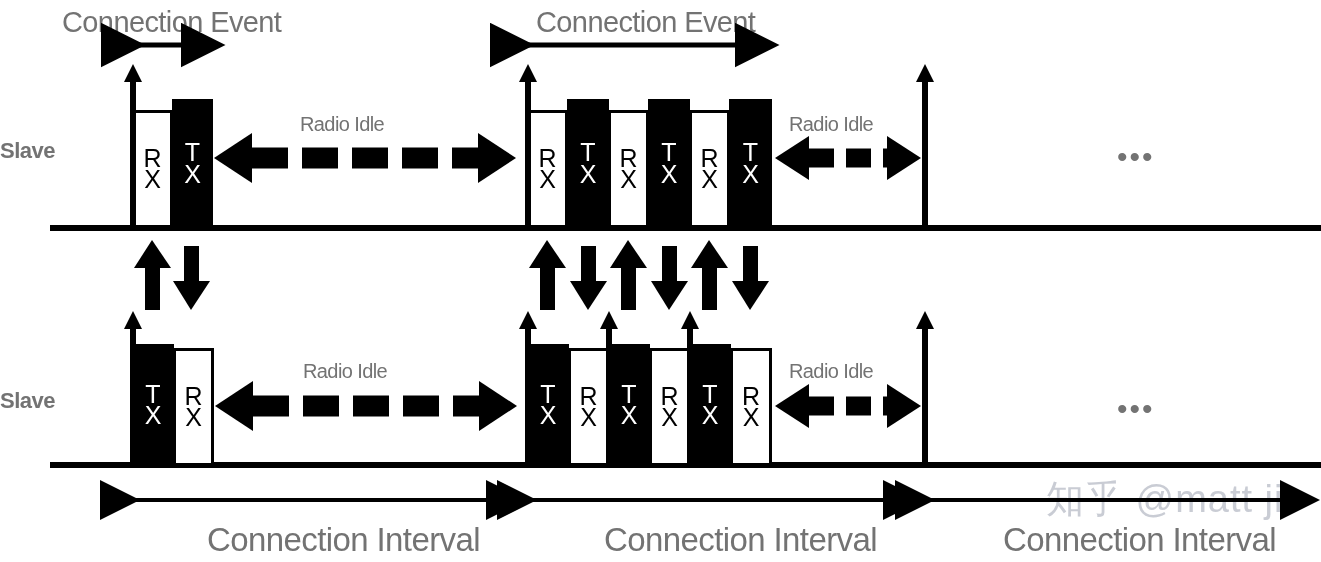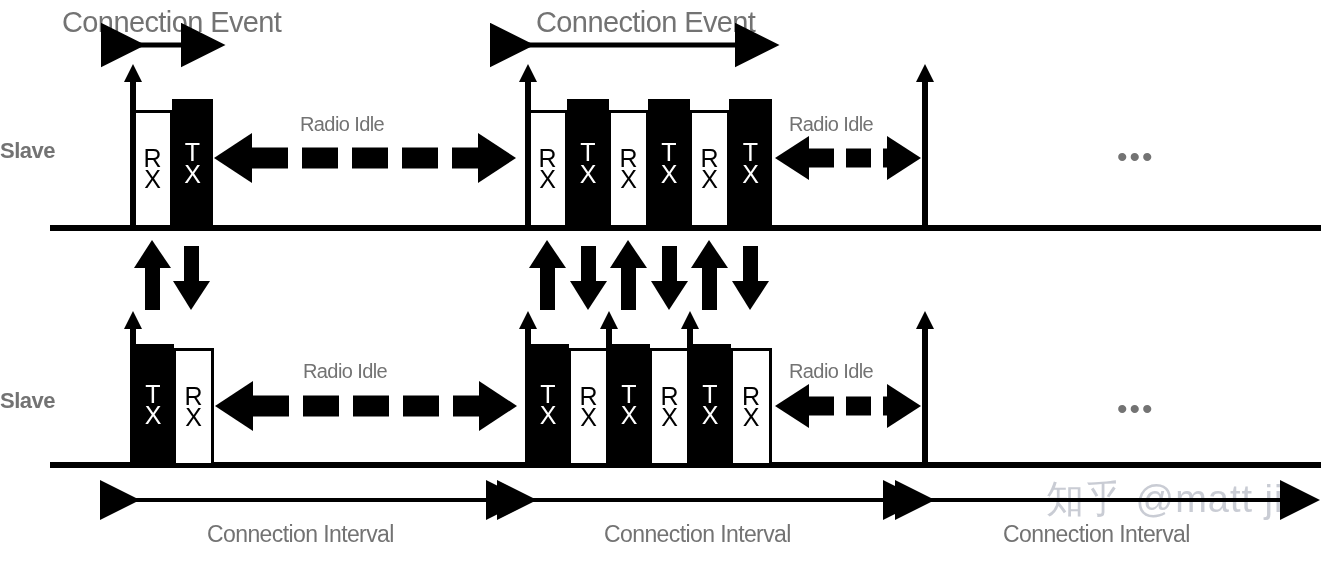--- a/index.html
+++ b/index.html
@@ -2,21 +2,21 @@
 <html><head>
 <meta charset="utf-8">
 <style>
   html,body{margin:0;padding:0;background:#ffffff;}
   body{font-family:"Liberation Sans", sans-serif;}
   #stage{position:relative;width:1321px;height:562px;background:#fff;overflow:hidden;}
   .lbl{position:absolute;color:#737373;white-space:nowrap;font-family:"Liberation Sans", sans-serif;}
   .rowlabel{font-size:22px;letter-spacing:-0.5px;font-weight:bold;}
   .hdr{font-size:29px;letter-spacing:-0.6px;}
   .idle{font-size:20px;letter-spacing:-0.6px;}
-  .civ{font-size:23px;letter-spacing:-0.6px;}
+  .civ{font-size:33px;letter-spacing:-0.6px;}
   .ellip{font-size:30px;letter-spacing:2px;}
   .baseline{position:absolute;background:#000;}
   .blk{position:absolute;box-sizing:border-box;border:3px solid #000;display:flex;flex-direction:column;
        align-items:center;justify-content:center;line-height:0.86;font-size:25px;font-family:"Liberation Sans", sans-serif;}
   .blk.tx{background:#000;color:#fff;}
   .blk.rx{background:#fff;color:#000;}
   .blk span{display:block;}
   svg.ov{position:absolute;left:0;top:0;width:1321px;height:562px;pointer-events:none;}
   .wm{position:absolute;color:#c9ccd4;font-size:38px;letter-spacing:1px;white-space:nowrap;
       font-family:"Liberation Sans", sans-serif;}

